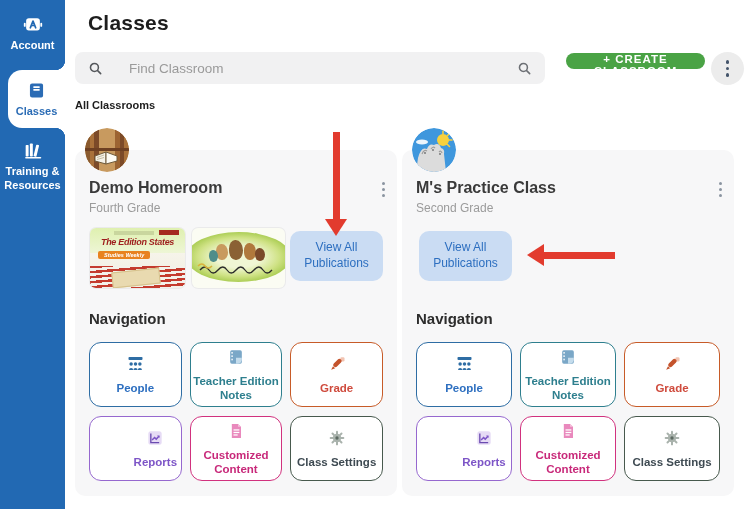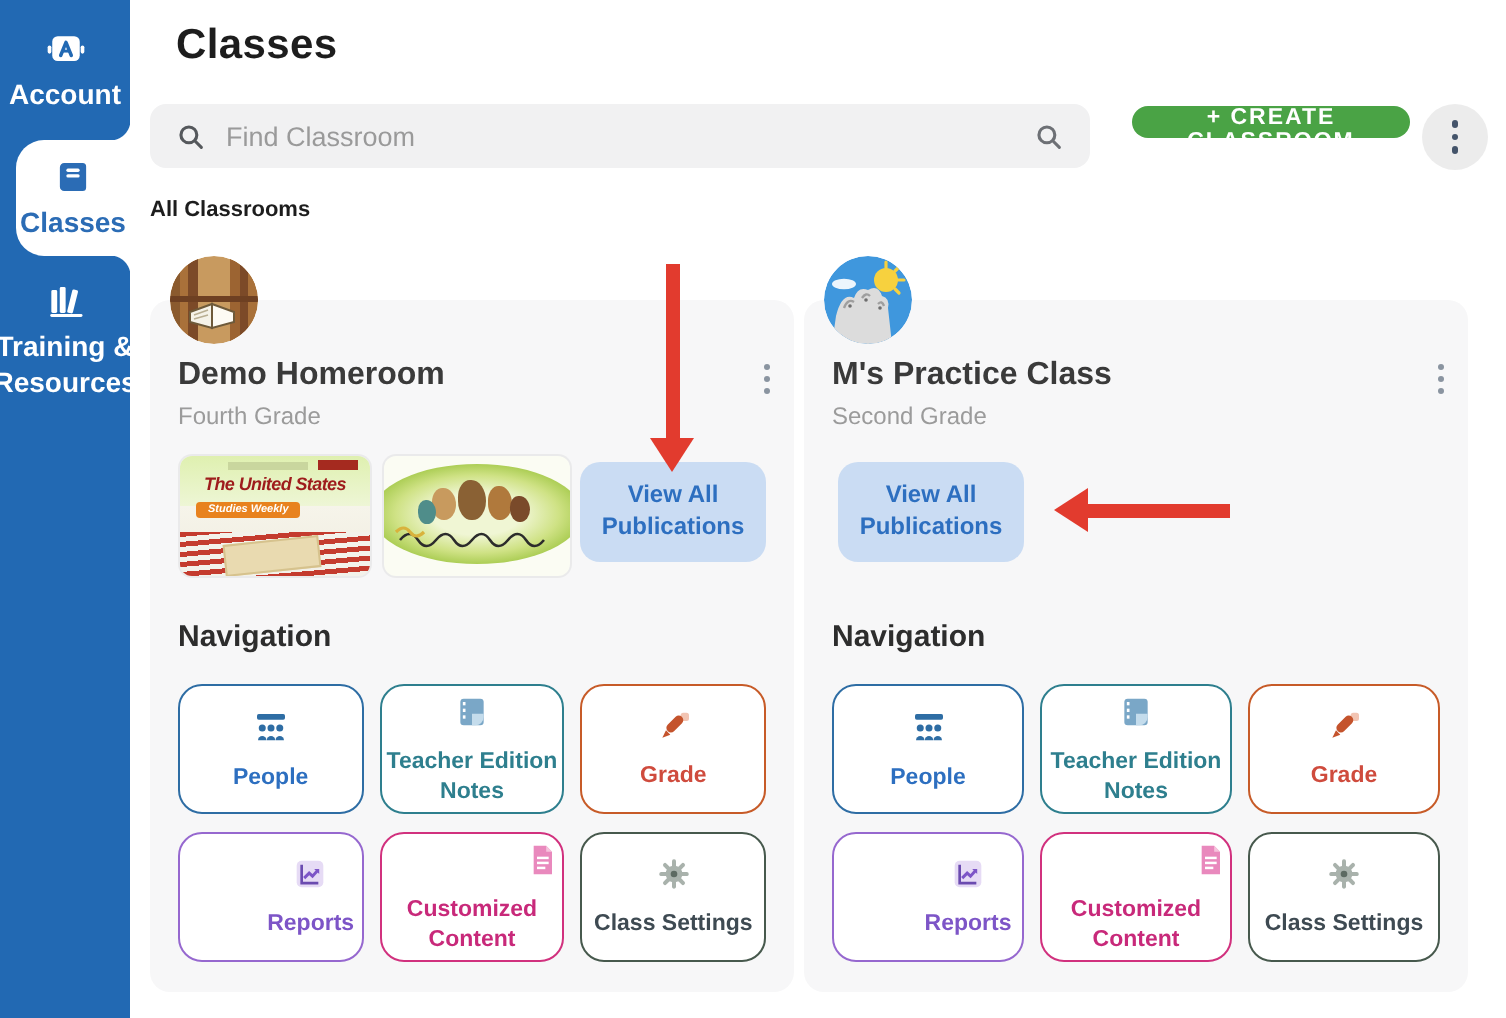--- a/index.html
+++ b/index.html
@@ -3,58 +3,58 @@
 <meta charset="utf-8">
 <style>
   * { margin:0; padding:0; box-sizing:border-box; }
   html,body { width:753px; height:509px; }
   body { font-family:"Liberation Sans", sans-serif; background:#fff; overflow:hidden; }
   #app { position:relative; width:753px; height:509px; background:#fff; }
 
   
   .sidebar { position:absolute; left:0; top:0; width:65px; height:509px; background:#2269b3; z-index:5; }
   .side-item { position:absolute; left:0; width:65px; display:flex; flex-direction:column; align-items:center; gap:3px; color:#fff; cursor:pointer; }
-  .side-item .slabel { font-size:14px; font-weight:700; text-align:center; line-height:1.25; padding:0 2px; }
+  .side-item .slabel { font-size:11px; font-weight:700; text-align:center; line-height:1.25; padding:0 2px; }
   .side-item.sel { background:#fff; color:#2b6cb5; left:8px; width:57px; border-radius:14px 0 0 14px; justify-content:center; }
   .side-item.sel::before, .side-item.sel::after { content:""; position:absolute; right:0; width:10px; height:10px; }
   .side-item.sel::before { top:-10px; background:radial-gradient(circle at 0 0, #2269b3 10px, #fff 10.5px); }
   .side-item.sel::after  { bottom:-10px; background:radial-gradient(circle at 0 100%, #2269b3 10px, #fff 10.5px); }
   .sicon { width:22px; height:22px; display:flex; align-items:center; justify-content:center; }
 
   
   .page-title { position:absolute; left:88px; top:11px; font-size:21px; font-weight:800; color:#1d1d1d; letter-spacing:0.2px; }
-  .search-bar { position:absolute; left:75px; top:52px; width:470px; height:32px; background:#f1f1f2; border-radius:8px; display:flex; align-items:center; padding:0 12px; gap:9px; }
+  .search-bar { position:absolute; left:75px; top:52px; width:470px; height:32px; background:#f1f1f2; border-radius:8px; display:flex; align-items:center; padding:0 12px; gap:25px; }
   .search-bar input { flex:1; border:none; outline:none; background:transparent; font-size:13.5px; color:#444; font-family:"Liberation Sans",sans-serif; }
   .search-bar input::placeholder { color:#9a9a9a; }
   .create-btn { position:absolute; left:566px; top:53px; width:139px; height:16px; background:#4aa345; border:none; border-radius:15px; color:#fff; font-size:11.5px; font-weight:800; letter-spacing:1px; cursor:pointer; font-family:"Liberation Sans",sans-serif; }
   .round-menu { position:absolute; left:711px; top:52px; width:33px; height:33px; border-radius:50%; background:#ececec; display:flex; align-items:center; justify-content:center; cursor:pointer; }
   .kebab { display:flex; flex-direction:column; gap:3px; }
   .kebab i { width:3.5px; height:3.5px; border-radius:50%; background:#44546a; }
   .section-title { position:absolute; left:75px; top:99px; font-size:11px; font-weight:800; color:#1d1d1d; }
 
   
   .card { position:absolute; top:150px; height:346px; background:#f7f7f8; border-radius:10px; }
   .card.c1 { left:75px; width:322px; }
   .card.c2 { left:402px; width:332px; }
   .avatar { position:absolute; top:-22px; left:10px; width:44px; height:44px; border-radius:50%; overflow:hidden; z-index:3; }
   .card-title { position:absolute; left:14px; top:29px; font-size:16px; font-weight:700; color:#3a3a3a; }
   .card-grade { position:absolute; left:14px; top:51px; font-size:12px; color:#9b9b9b; }
   .card-menu { position:absolute; right:10px; top:30px; padding:2px; cursor:pointer; }
   .card-menu i { background:#8a94a0; width:3px; height:3px; }
   .pub-thumb { position:absolute; top:78px; height:60px; border-radius:6px; overflow:hidden; box-shadow:0 0 0 1px rgba(0,0,0,0.05); }
-  .view-all { position:absolute; top:81px; width:93px; height:50px; background:#cadcf3; border:none; border-radius:10px; color:#2d6fc0; font-weight:700; font-size:12px; line-height:1.3; cursor:pointer; font-family:"Liberation Sans",sans-serif; }
+  .view-all { position:absolute; top:81px; width:93px; height:50px; background:#cadcf3; border:none; border-radius:10px; color:#2d6fc0; font-weight:400; font-size:12px; line-height:1.3; cursor:pointer; font-family:"Liberation Sans",sans-serif; }
   .nav-title { position:absolute; left:14px; top:160px; font-size:15px; font-weight:800; color:#2d2d2d; }
   .nav-grid { position:absolute; left:14px; right:14px; top:192px; display:grid; grid-template-columns:repeat(3,1fr); gap:9px 8px; }
   .nav-btn { height:65px; background:#fff; border-radius:12px; display:flex; flex-direction:column; align-items:center; justify-content:center; gap:3px; cursor:pointer; font-family:"Liberation Sans",sans-serif; }
   .nav-btn .nlabel { font-size:11.5px; font-weight:700; line-height:1.25; text-align:center; padding:0 2px; }
   .nb-blue   { border:1.5px solid #2e6da4; } .nb-blue .nlabel { color:#2d6fc0; }
   .nb-teal   { border:1.5px solid #2e7f8e; } .nb-teal .nlabel { color:#2e7f8e; }
   .nb-orange { border:1.5px solid #c75b28; } .nb-orange .nlabel { color:#cf4b3d; }
   .nb-purple { border:1.5px solid #9668cf;padding-left:40px; } .nb-purple .nlabel { color:#7d55c7; }
-  .nb-pink   { border:1.5px solid #d1317e;align-items:flex-end; } .nb-pink .nlabel { color:#c8297a; }
+  .nb-pink   { border:1.5px solid #d1317e; } .nb-pink .nlabel { color:#c8297a; }
   .nb-gray   { border:1.5px solid #47594d; } .nb-gray .nlabel { color:#3e4a52; }
 
   
   .t1 { left:15px; width:95px; background:linear-gradient(180deg,#dff0b0 0%,#eef6d6 42%,#f6f4ea 42%,#efece0 100%); }
   .t1 .mast { position:absolute; top:3px; left:24px; width:40px; height:4px; background:#c9d69e; }
   .t1 .ribbon { position:absolute; top:2px; right:6px; width:20px; height:5px; background:#a52a1f; }
   .t1 .ttitle { position:absolute; top:9px; left:0; right:0; text-align:center; font-size:9px; font-style:italic; font-weight:800; color:#9e1c1c; letter-spacing:-0.3px; white-space:nowrap; }
   .t1 .tband { position:absolute; top:23px; left:8px; background:#e8821e; color:#fff; font-size:5.5px; font-weight:700; font-style:italic; padding:1px 6px; border-radius:2px; }
   .t1 .flag { position:absolute; bottom:0; left:0; right:0; height:22px; background:repeating-linear-gradient(175deg,#c43b2e 0 2.5px,#f3f1ea 2.5px 5px); }
   .t1 .parch { position:absolute; bottom:2px; left:22px; width:48px; height:16px; background:#e9dab0; border:1px solid #d6c28d; transform:rotate(-6deg); }
@@ -170,21 +170,21 @@
     <div class="card-grade">Fourth Grade</div>
     <div class="card-menu kebab">
         <i></i>
         <i></i>
         <i></i>
       </div>
 
     <div class="pub-thumb t1">
       <i class="mast"></i>
         <i class="ribbon"></i>
-      <div class="ttitle">The United States</div>
+      <div class="ttitle">The Edition States</div>
       <div class="tband">Studies Weekly</div>
       <div class="flag"></div>
       <div class="parch"></div>
     </div>
 
     <div class="pub-thumb t2">
       <div class="oval"></div>
       <div class="blob" style="left:24px;top:16px;width:12px;height:16px;background:#c89a5e;"></div>
       <div class="blob" style="left:37px;top:12px;width:14px;height:20px;background:#8a6134;"></div>
       <div class="blob" style="left:52px;top:15px;width:12px;height:17px;background:#b0793c;"></div>

